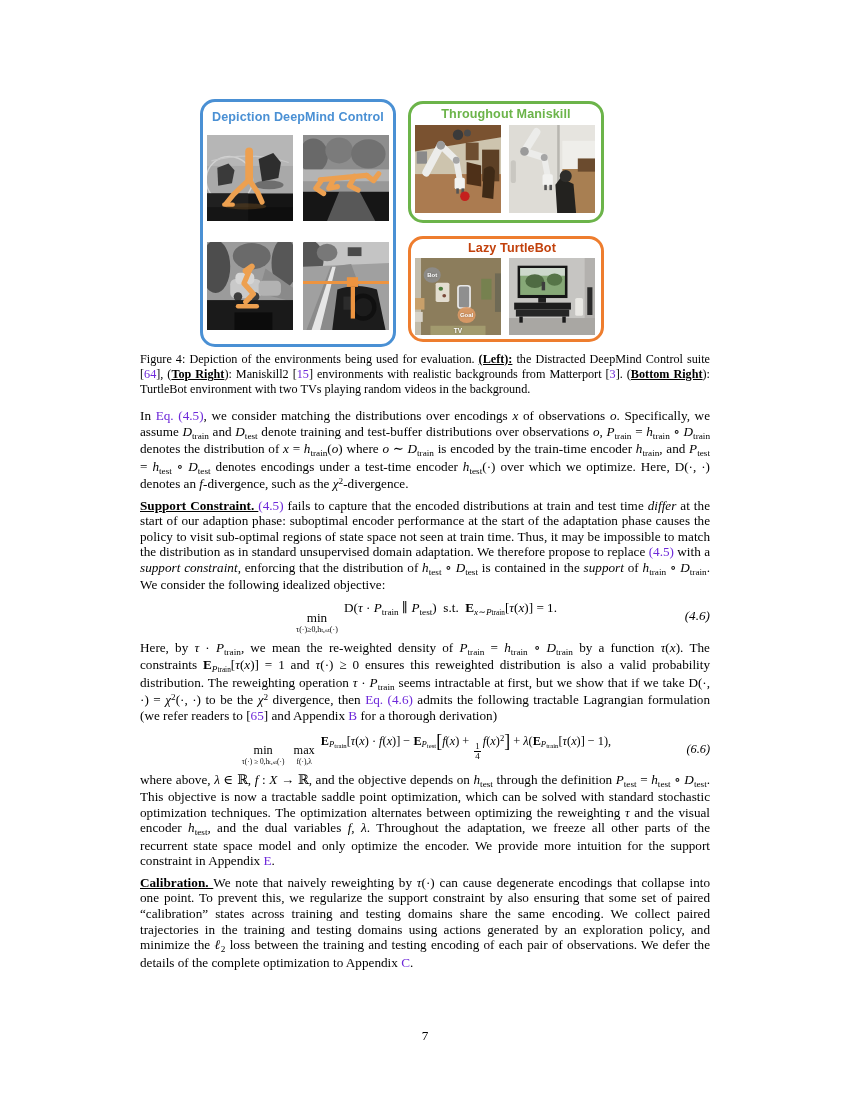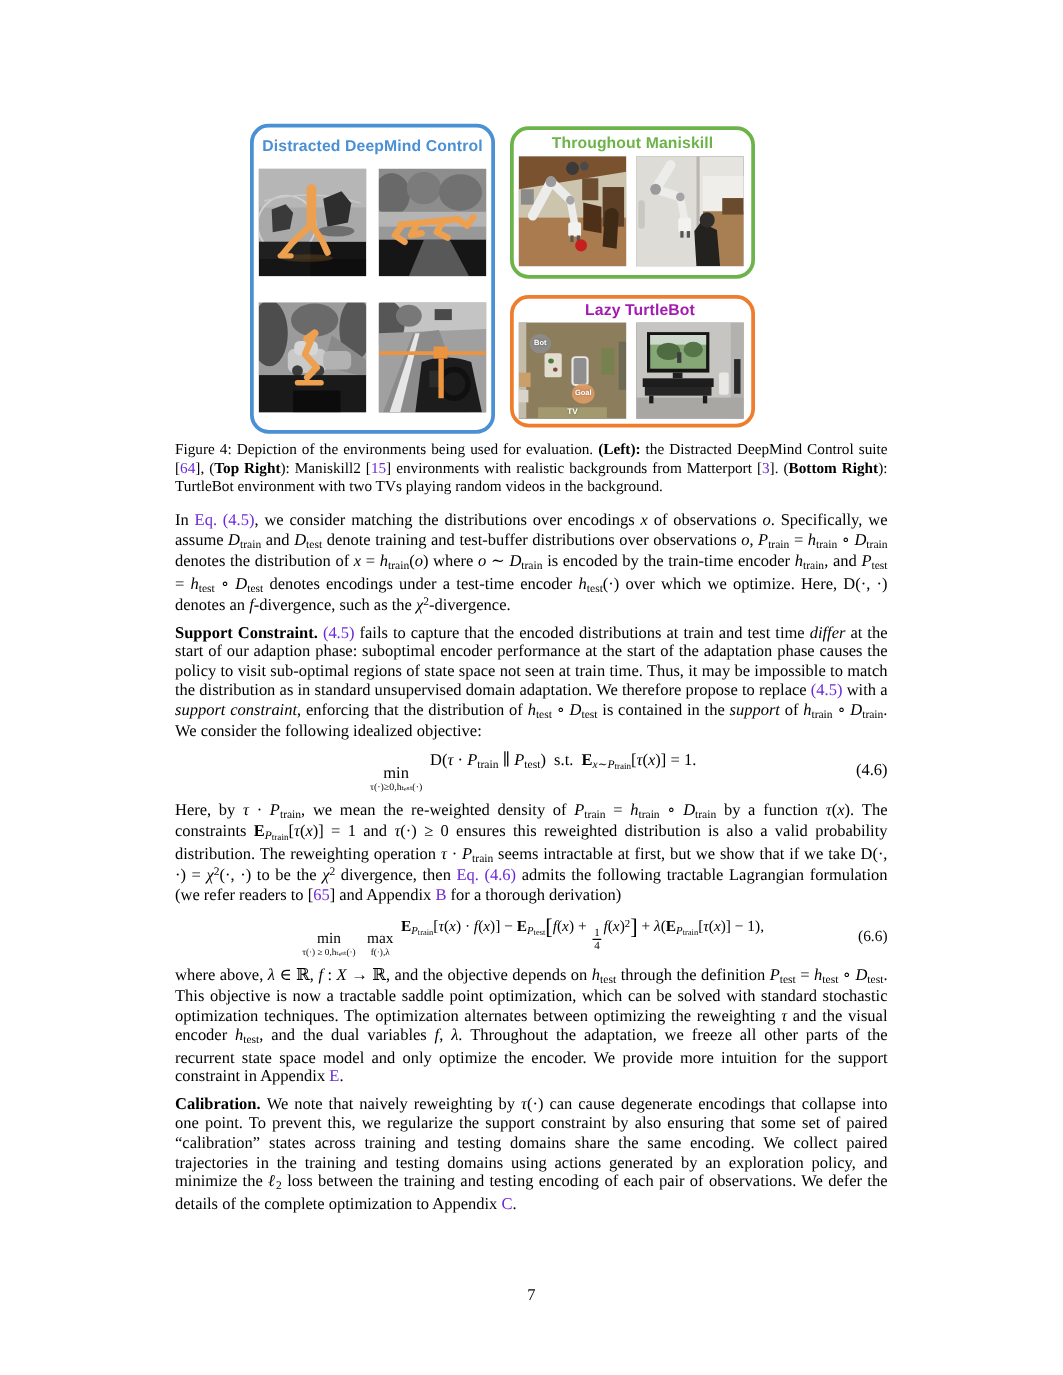--- a/index.html
+++ b/index.html
@@ -10,29 +10,29 @@
   .fig-title{text-align:center;font-family:"Liberation Sans","DejaVu Sans",sans-serif;font-weight:bold;font-size:12.6px;letter-spacing:0.1px;}
   .fig-img{position:absolute;overflow:hidden;background:#999;}
   .fig-img svg{display:block;width:100%;height:100%;}
   .ovl{position:absolute;transform:translate(-50%,-50%);color:#fff;font-family:"Liberation Sans",sans-serif;font-weight:bold;text-shadow:0 0 2px rgba(0,0,0,.35);}
 
   
   .content{position:absolute;left:140px;top:352px;width:570px;text-align:justify;}
   .caption{font-size:12.2px;line-height:1.23;}
   p.bodyp{font-size:13.2px;line-height:1.18;margin:6px 0 0 0;}
   .eq{position:relative;text-align:center;font-size:13.2px;margin:5px 0 3px 0;line-height:1.5;}
-  .eq .eqnum{position:absolute;right:0;top:50%;transform:translateY(-50%);}
+  .eq .eqnum{position:absolute;right:0;top:50%;transform:translateY(-50%);font-style:italic;}
   .eq.small{font-size:12.3px;}
   h2.section{font-size:16.6px;font-weight:bold;margin:15px 0 9px 0;text-align:left;}
   h2.section .secnum{margin-right:17px;}
   .page-num{position:absolute;top:1028px;left:0;width:850px;text-align:center;font-size:13.2px;}
 
   
   .i{font-style:italic;}
-  .b{font-weight:bold;}
+  .b{font-weight:bold;text-decoration:underline;}
   .a{color:#6d28d9;}
   .cal{font-style:italic;}
   .bb{font-weight:bold;}
   .tt{font-family:"Liberation Mono","DejaVu Sans Mono",monospace;font-size:0.92em;}
   .sub{font-size:0.70em;vertical-align:-0.28em;}
   .sub.cal{font-style:italic;}
   .sub.i{font-style:italic;}
   .sub2{font-size:0.55em;vertical-align:-0.42em;}
   .sup{font-size:0.70em;vertical-align:0.42em;}
   .stack{display:inline-flex;flex-direction:column;align-items:center;vertical-align:-0.75em;line-height:1;margin:0 3px;}
@@ -43,21 +43,21 @@
   .big{font-size:1.45em;line-height:0;vertical-align:-0.12em;}
 </style>
 </head>
 <body>
 
 <div class="page">
 
   <div>
 
     <div class="fig-box" style="left: 200px; top: 99px; width: 190px; height: 242px; border-color: rgb(74, 144, 212);">
-      <div class="fig-title" style="margin-top: 8px; color: rgb(74, 144, 212);">Distracted DeepMind Control</div>
+      <div class="fig-title" style="margin-top: 8px; color: rgb(74, 144, 212);">Depiction DeepMind Control</div>
       <div class="fig-img" style="left:4px;top:33px;width:86px;height:86px;">
         <svg viewBox="0 0 100 100" preserveAspectRatio="none">
           <rect width="100" height="100" fill="#a9a9a9"></rect>
           <rect width="100" height="36" fill="#b6b6b6"></rect>
           <circle cx="26" cy="52" r="27" fill="none" stroke="#d2d2d2" stroke-width="1.6"></circle>
           <path d="M5 30 Q 50 18 95 32" fill="none" stroke="#c8c8c8" stroke-width="1.4"></path>
           <path d="M12 38 l13 -5 7 8 -3 15 -16 3 z" fill="#3a3a3a"></path>
           <path d="M60 28 l17 -7 9 11 -3 18 -19 4 z" fill="#2e2e2e"></path>
           <ellipse cx="72" cy="58" rx="17" ry="5" fill="#4f4f4f" opacity="0.65"></ellipse>
           <rect y="68" width="100" height="32" fill="#151515"></rect>
@@ -181,21 +181,21 @@
           <circle cx="18" cy="30" r="5" fill="#9a9a9a"></circle>
           <circle cx="41" cy="37" r="4" fill="#a5a5a5"></circle>
           <rect x="39" y="56" width="12" height="13" rx="2" fill="#f2f2f0"></rect>
           <rect x="41" y="68" width="3" height="6" fill="#555"></rect>
           <rect x="47" y="68" width="3" height="6" fill="#555"></rect>
         </svg>
       </div>
     </div>
 
     <div class="fig-box" style="left: 408px; top: 236px; width: 190px; height: 100px; border-color: rgb(238, 125, 46);">
-      <div class="fig-title" style="margin-top: 2px; color: #a21caf; padding-left: 12px;">Lazy TurtleBot</div>
+      <div class="fig-title" style="margin-top: 2px; color: #c2410c; padding-left: 12px;">Lazy TurtleBot</div>
       <div class="fig-img" style="left:4px;top:19px;width:86px;height:77px;">
         <svg viewBox="0 0 100 100" preserveAspectRatio="none">
           <rect width="100" height="100" fill="#8c7d5c"></rect>
           <rect width="100" height="100" fill="#857throw" opacity="0"></rect>
           <rect x="0" y="0" width="7" height="100" fill="#c3bcab"></rect>
           <rect x="0" y="52" width="11" height="15" fill="#c9a06a"></rect>
           <rect x="0" y="70" width="9" height="13" fill="#d8d4ca"></rect>
           <rect x="24" y="32" width="16" height="25" rx="2" fill="#e3ddd0"></rect>
           <circle cx="30" cy="40" r="2.6" fill="#4a7a3a"></circle>
           <circle cx="34" cy="49" r="2.2" fill="#7a4a3a"></circle>

